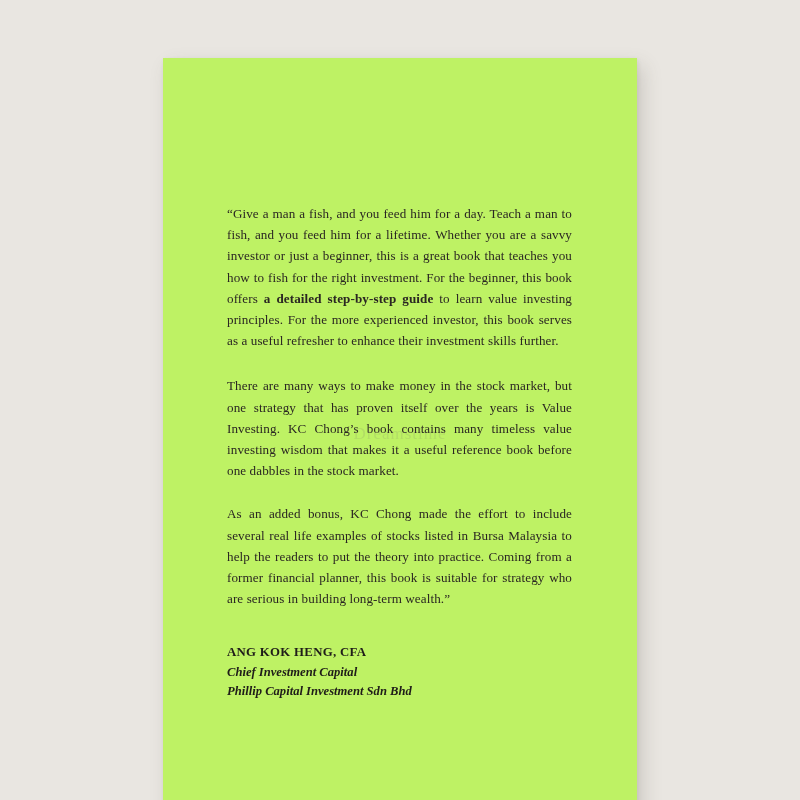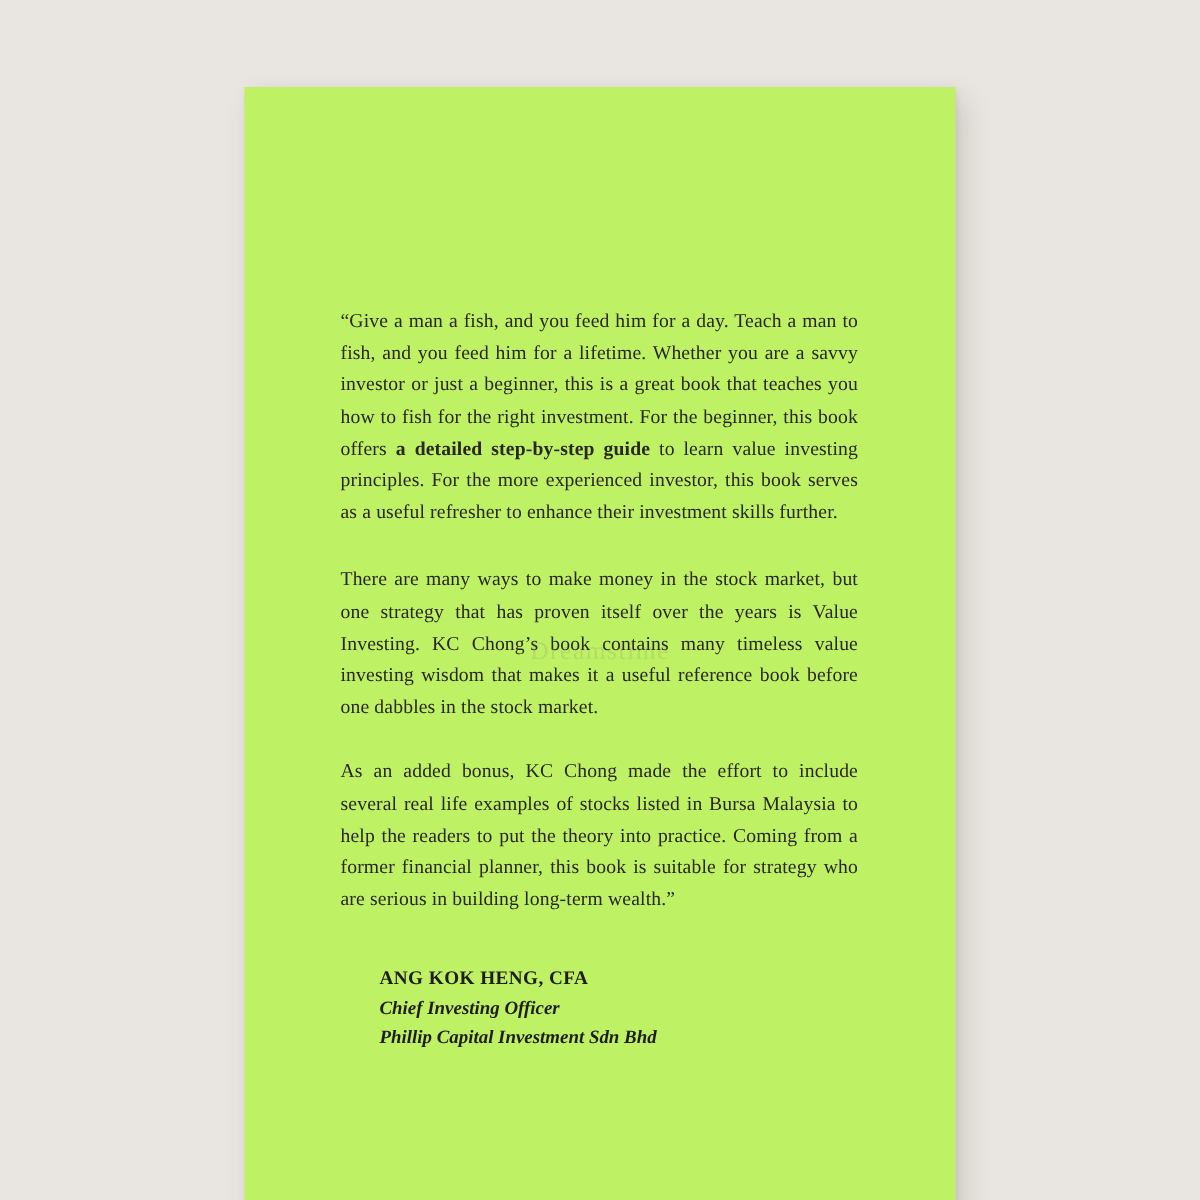--- a/index.html
+++ b/index.html
@@ -44,21 +44,20 @@
     letter-spacing: 0.1px;
   }
   p.para.first {
     margin-bottom: 24px;
   }
   .bold-inline {
     font-weight: bold;
   }
   .signature {
     margin-top: 34px;
-    margin-left: 26px;
   }
   .sig-name {
     font-size: 12.8px;
     font-weight: bold;
     color: #1f1c19;
     letter-spacing: 0.3px;
     line-height: 1.5;
   }
   .sig-role {
     font-size: 12.6px;
@@ -101,21 +100,21 @@
   <div id="page">
 
     <div id="content">
 
       <p class="para first">“Give a man a fish, and you feed him for a day. Teach a man to fish, and you feed him for a lifetime. Whether you are a savvy investor or just a beginner, this is a great book that teaches you how to fish for the right investment. For the beginner, this book offers <span class="bold-inline">a detailed step-by-step guide</span> to learn value investing principles. For the more experienced investor, this book serves as a useful refresher to enhance their investment skills further.</p>
       <p class="para">There are many ways to make money in the stock market, but one strategy that has proven itself over the years is Value Investing. KC Chong’s book contains many timeless value investing wisdom that makes it a useful reference book before one dabbles in the stock market.</p>
       <p class="para">As an added bonus, KC Chong made the effort to include several real life examples of stocks listed in Bursa Malaysia to help the readers to put the theory into practice. Coming from a former financial planner, this book is suitable for strategy who are serious in building long-term wealth.”</p>
 
       <div class="signature">
         <div class="sig-name">ANG KOK HENG, CFA</div>
-        <div class="sig-role">Chief Investing Officer</div>
+        <div class="sig-role">Chief Investment Capital</div>
         <div class="sig-company">Phillip Capital Investment Sdn Bhd</div>
       </div>
 
     </div>
 
     <div id="watermark">
       <span>Dreamstime</span>
     </div>
 
   </div>

